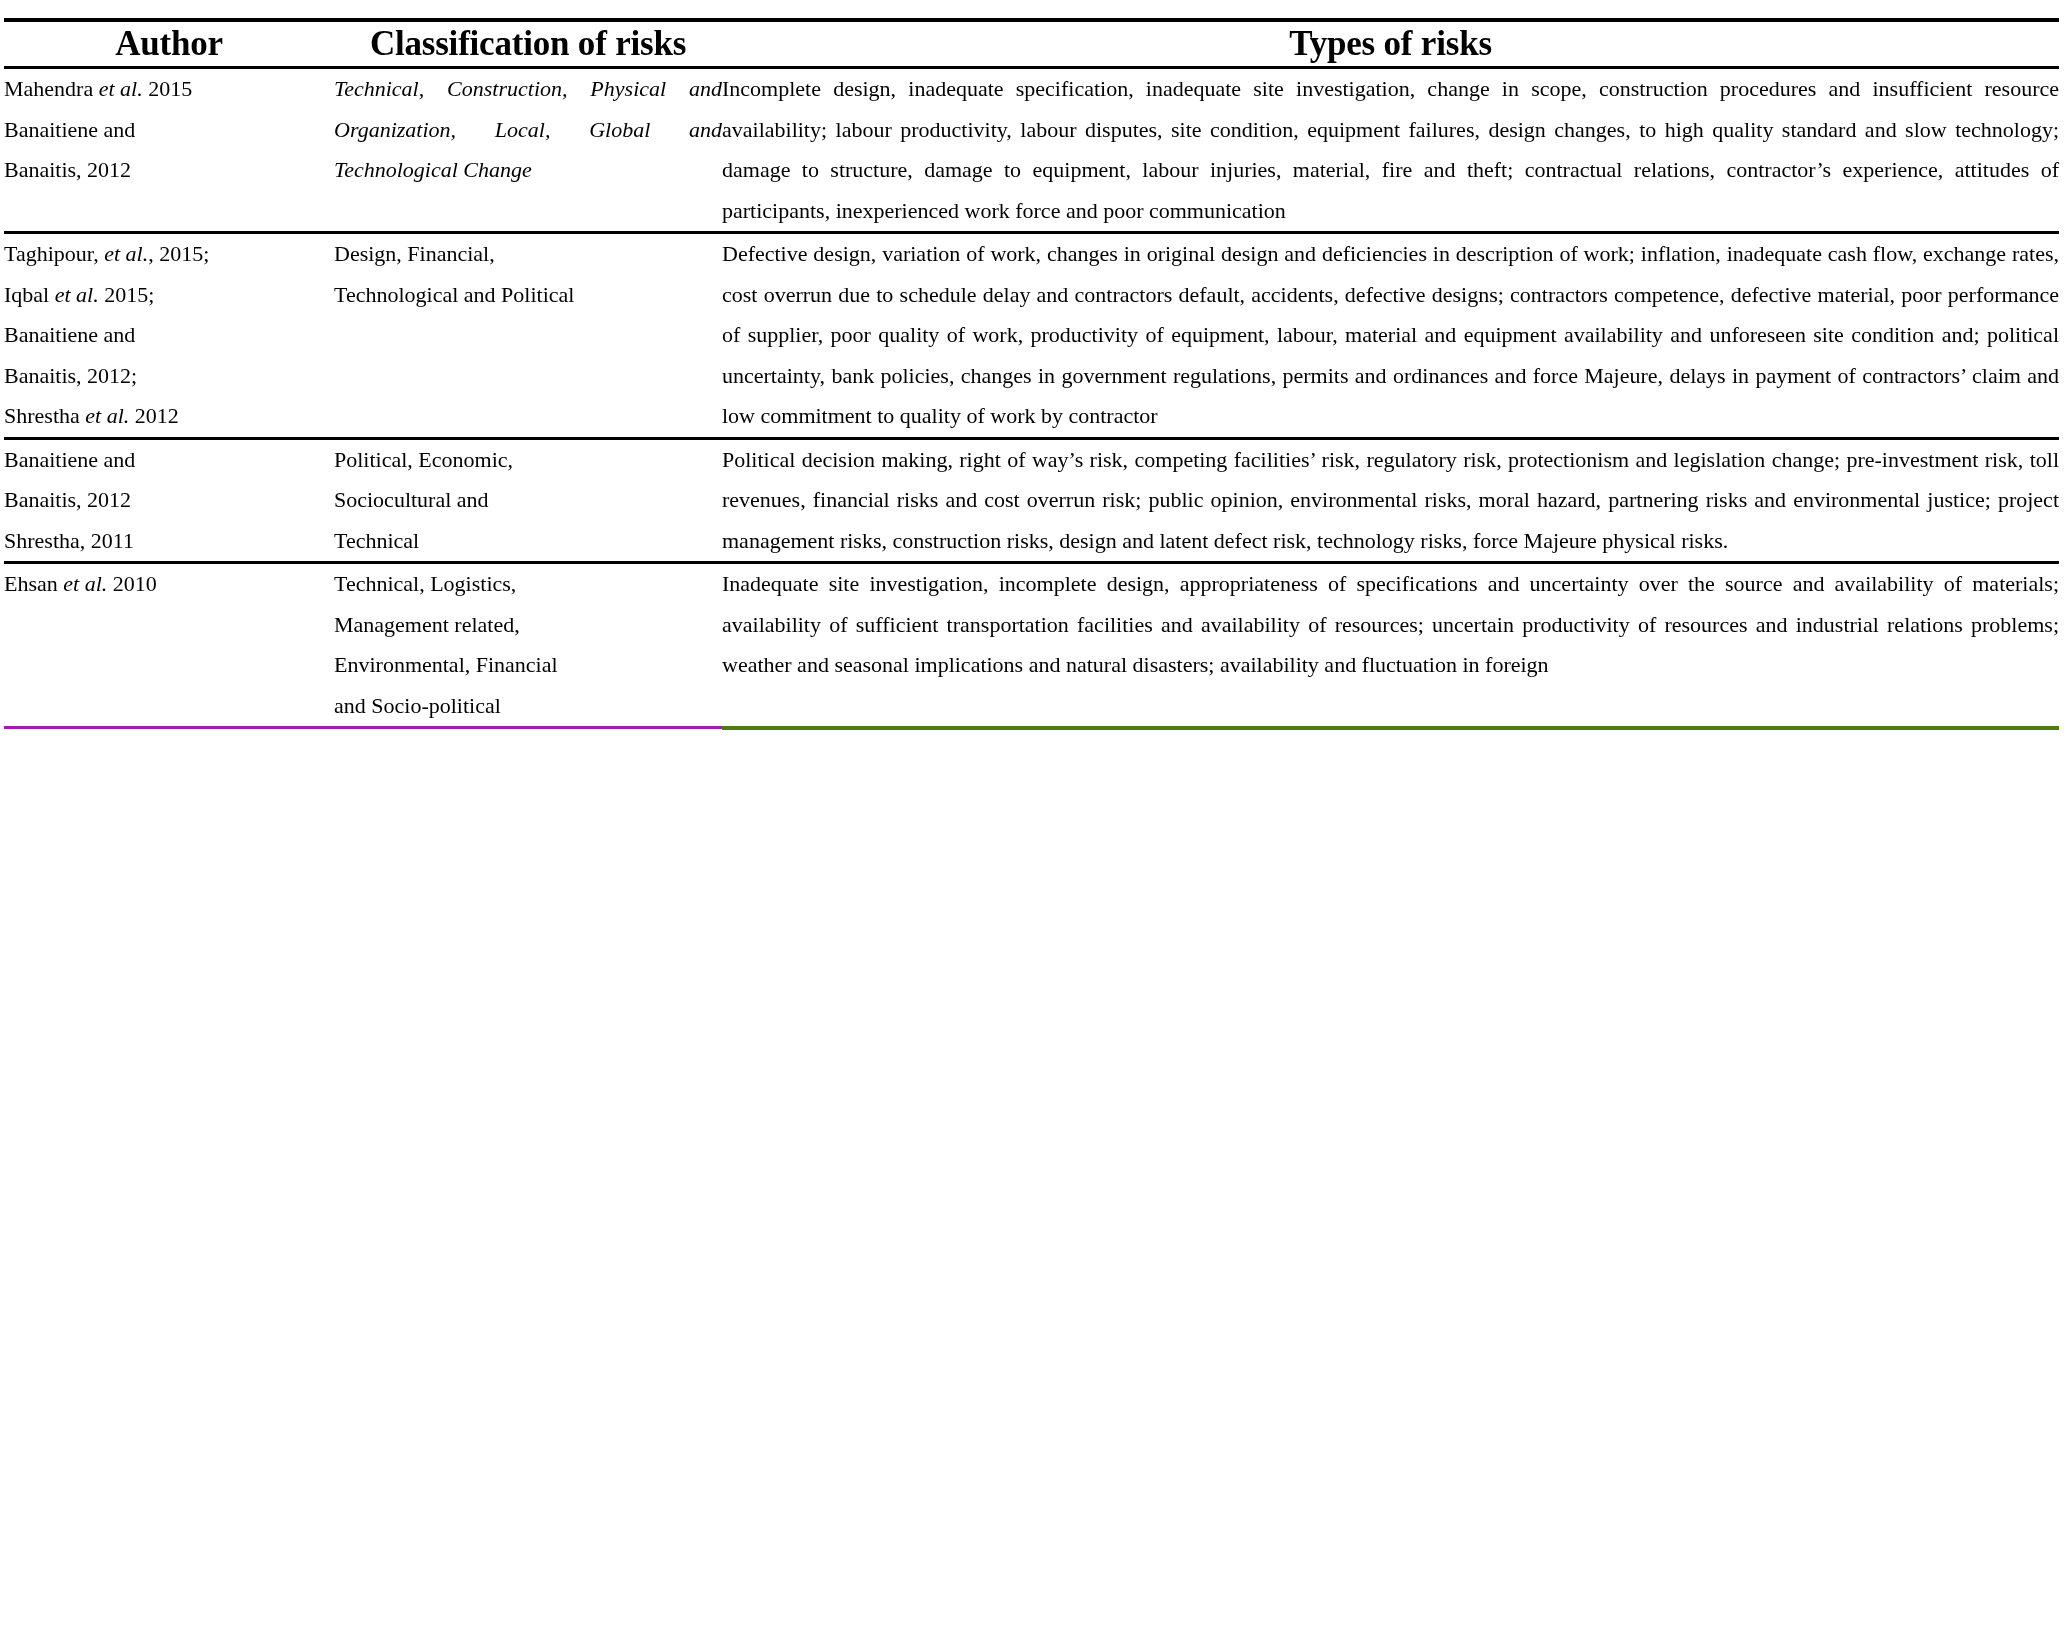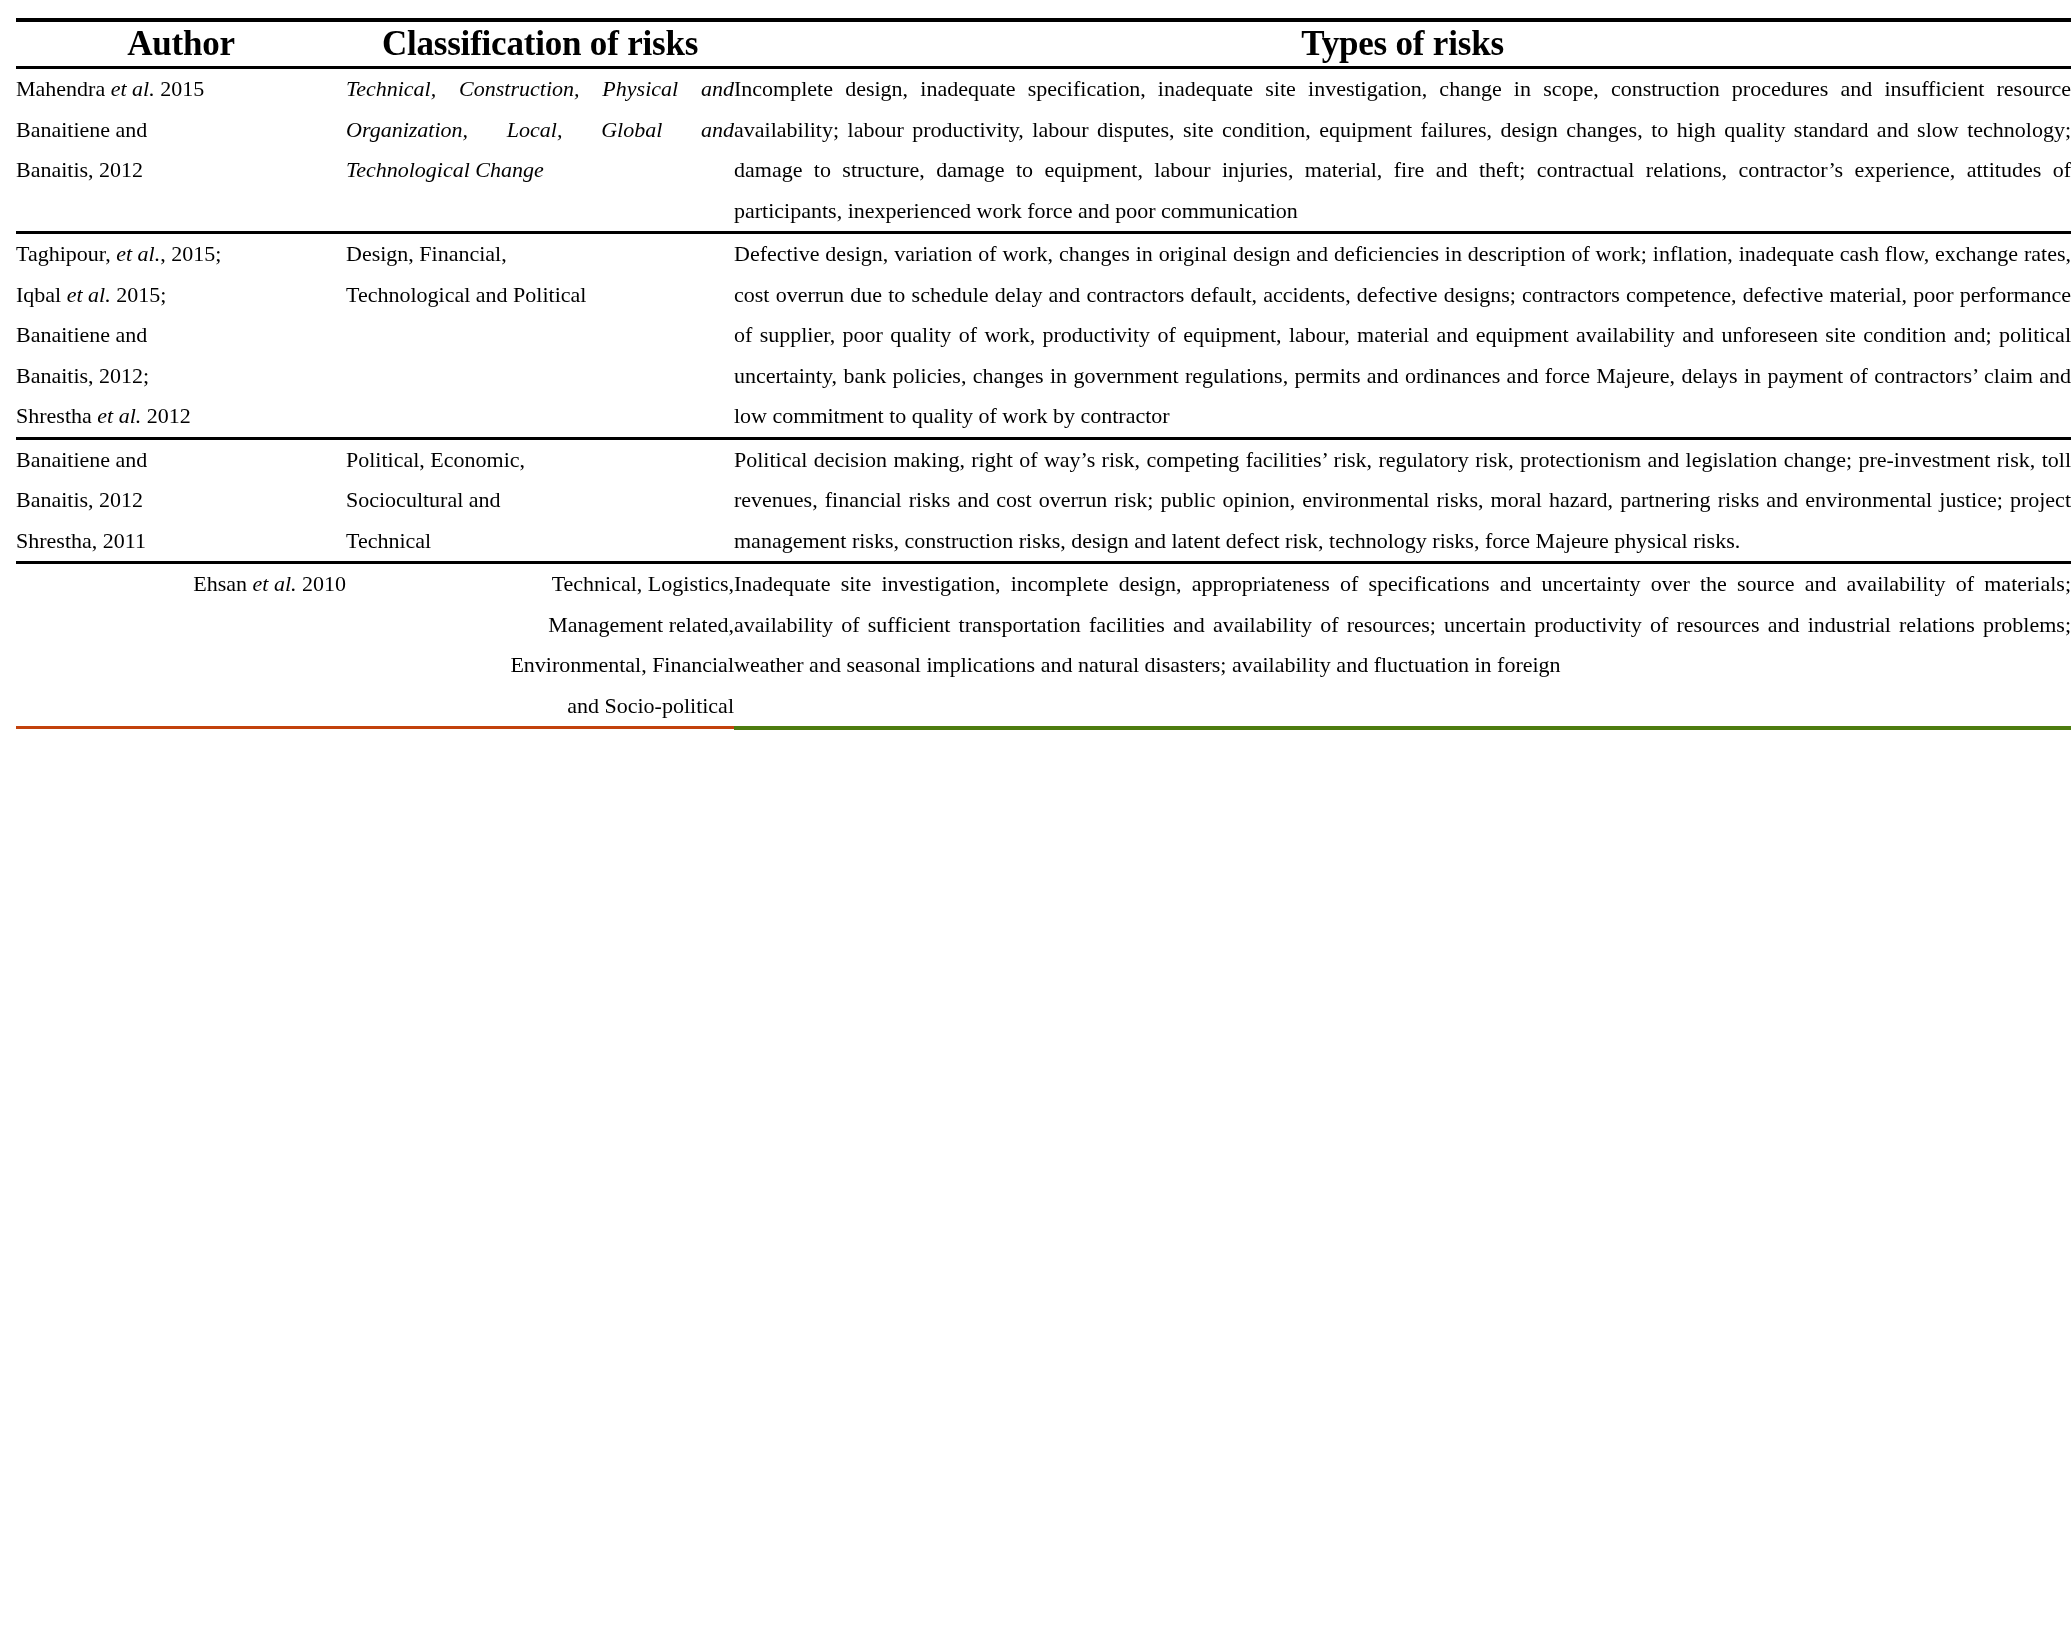--- a/index.html
+++ b/index.html
@@ -14,21 +14,21 @@
     overflow: hidden;
     font-family: "Liberation Serif", "DejaVu Serif", serif;
     color: #000000;
   }
 
   .page {
     position: relative;
     width: 2071px;
     height: 1651px;
     box-sizing: border-box;
-    padding: 18px 8px 0 16px;
+    padding: 18px 8px 0 4px;
   }
 
   table.risk-table {
     width: 2055px;
     border-collapse: collapse;
     table-layout: fixed;
     margin: 0;
   }
 
   table.risk-table col.col-author   { width: 330px; }
@@ -99,22 +99,21 @@
     padding-left: 16px;
     padding-right: 8px;
     hyphens: none;
   }
 
   .ital { font-style: italic; }
 
   
   tr.row-last td.cell-author,
   tr.row-last td.cell-class {
-    border-bottom: 3px solid #c2410c;
-    text-align: right;
+    border-bottom: 3px solid #a21caf;
   }
   tr.row-last td.cell-types {
     border-bottom: 4px solid #4d7c0f;
     margin-top: 37px;
   }
 </style>
 </head>
 <body>
 
 <div class="page">

